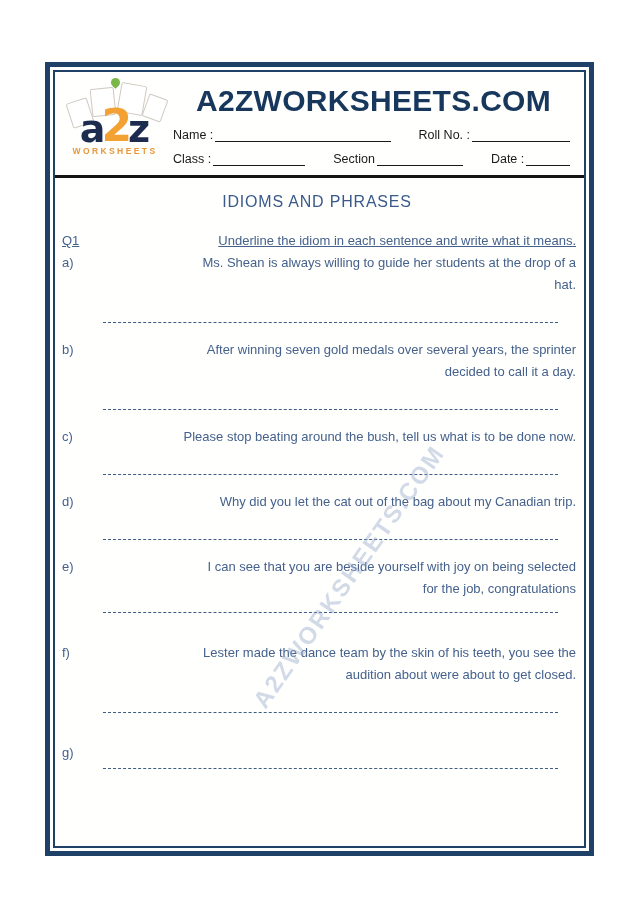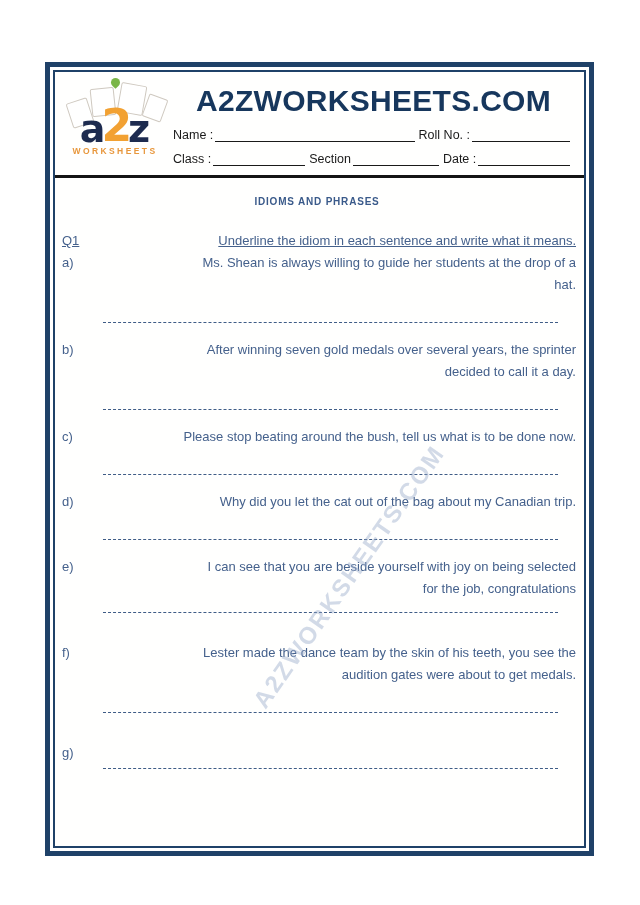--- a/index.html
+++ b/index.html
@@ -87,32 +87,32 @@
   .form-row .lbl { white-space: nowrap; }
   .fill-line {
     border-bottom: 1.4px solid #1a1a1a;
     height: 14px;
     margin-left: 2px;
   }
   .fl-grow { flex: 1; }
   .fl-roll { width: 98px; }
   .fl-class { width: 92px; }
   .fl-section { width: 86px; }
-  .ml12 { margin-left: 4px; }
+  .ml12 { margin-left: 28px; }
   
   .ws-body {
     position: relative;
     padding: 0 8px 0 3px;
     color: #45618c;
     font-size: 13px;
     line-height: 22px;
   }
   .ws-title {
     text-align: center;
-    font-size: 10px; font-weight: bold;
+    font-size: 16px; font-weight: normal;
     letter-spacing: 0.8px;
     color: #3a5a8a;
     margin-top: 13px;
   }
   .q-row { display: flex; }
   .q-row .q-label {
     flex: 0 0 37px;
     padding-left: 4px;
     white-space: nowrap;
   }
@@ -225,21 +225,21 @@
             <span class="q-text">
               <div class="q-line">I can see that you are beside yourself with joy on being selected</div>
               <div class="q-line">for the job, congratulations</div>
               <div class="answer-line tight-top roomy-bottom"></div>
             </span>
           </div>
           <div class="q-row">
             <span class="q-label">f)</span>
             <span class="q-text">
               <div class="q-line">Lester made the dance team by the skin of his teeth, you see the</div>
-              <div class="q-line">audition gates were about to get medals.</div>
+              <div class="q-line">audition about were about to get closed.</div>
               <div class="answer-line roomy-bottom"></div>
             </span>
           </div>
           <div class="q-row">
             <span class="q-label">g)</span>
             <span class="q-text">
               <div class="answer-line"></div>
             </span>
           </div>
         </div>

